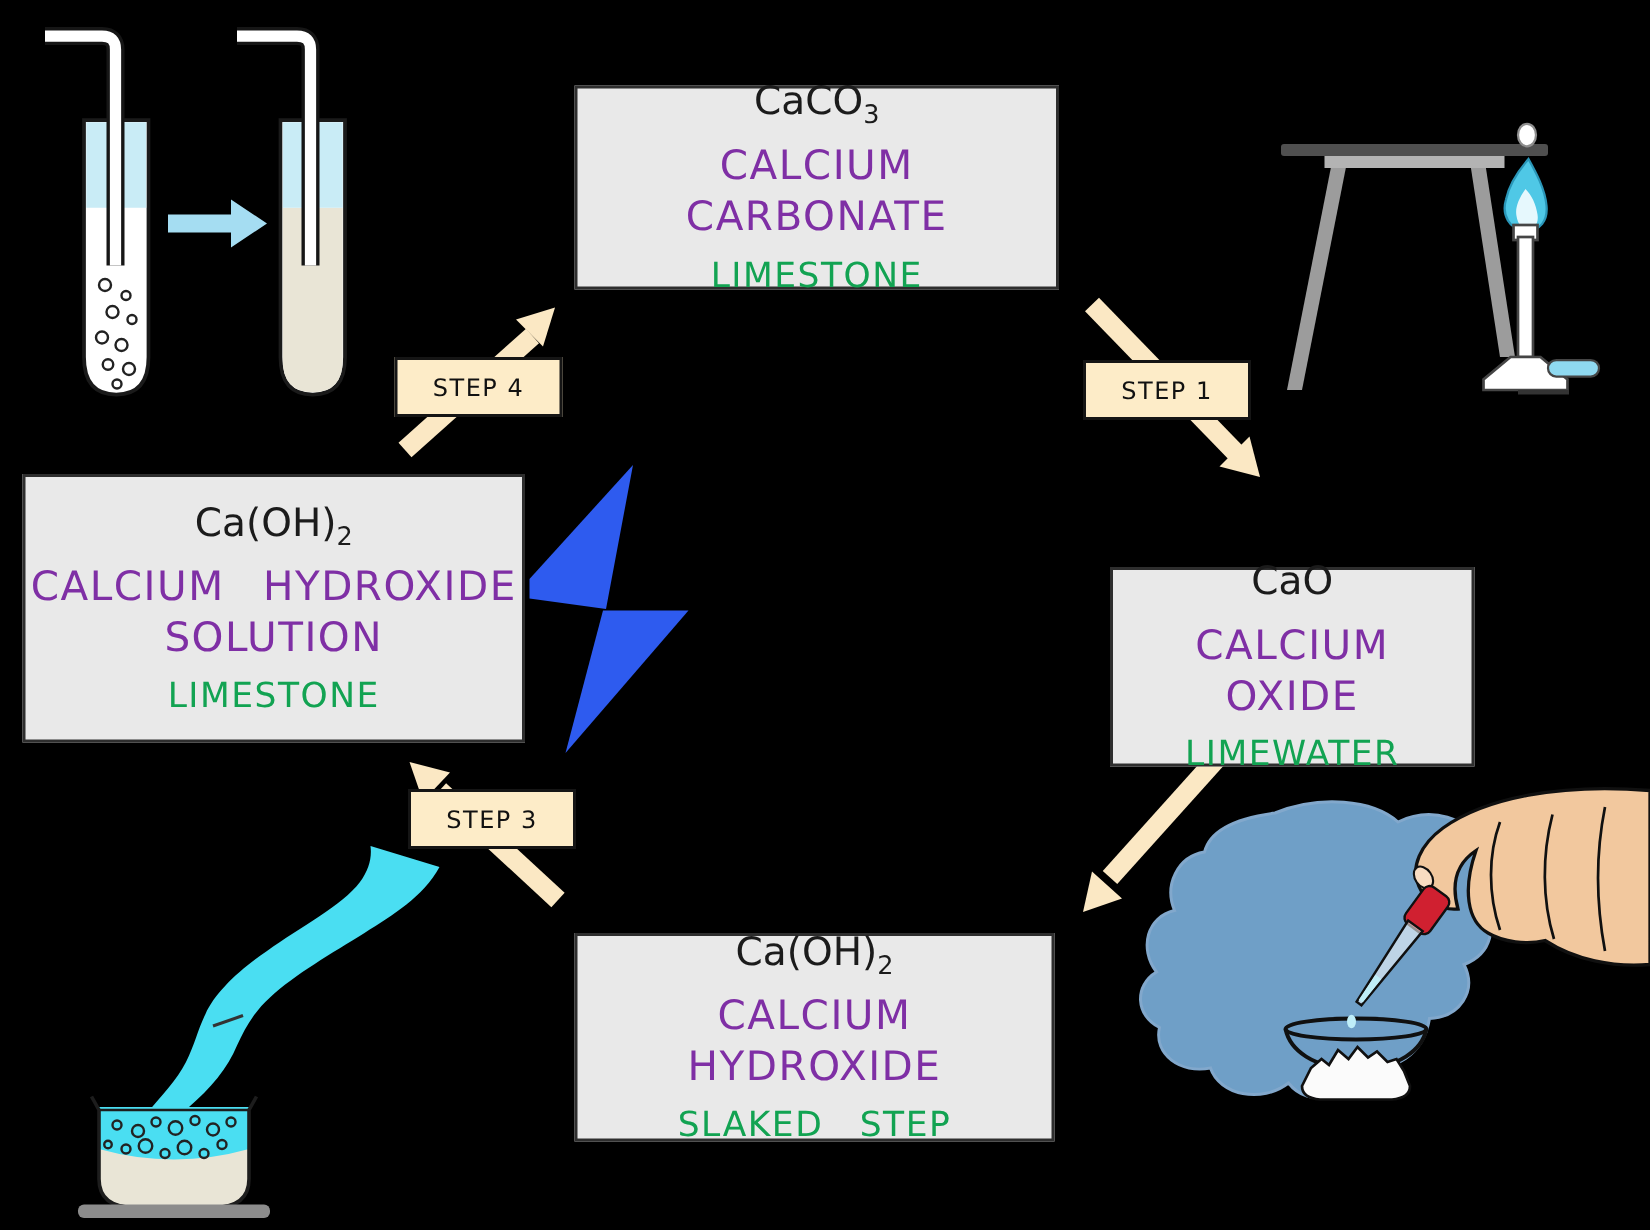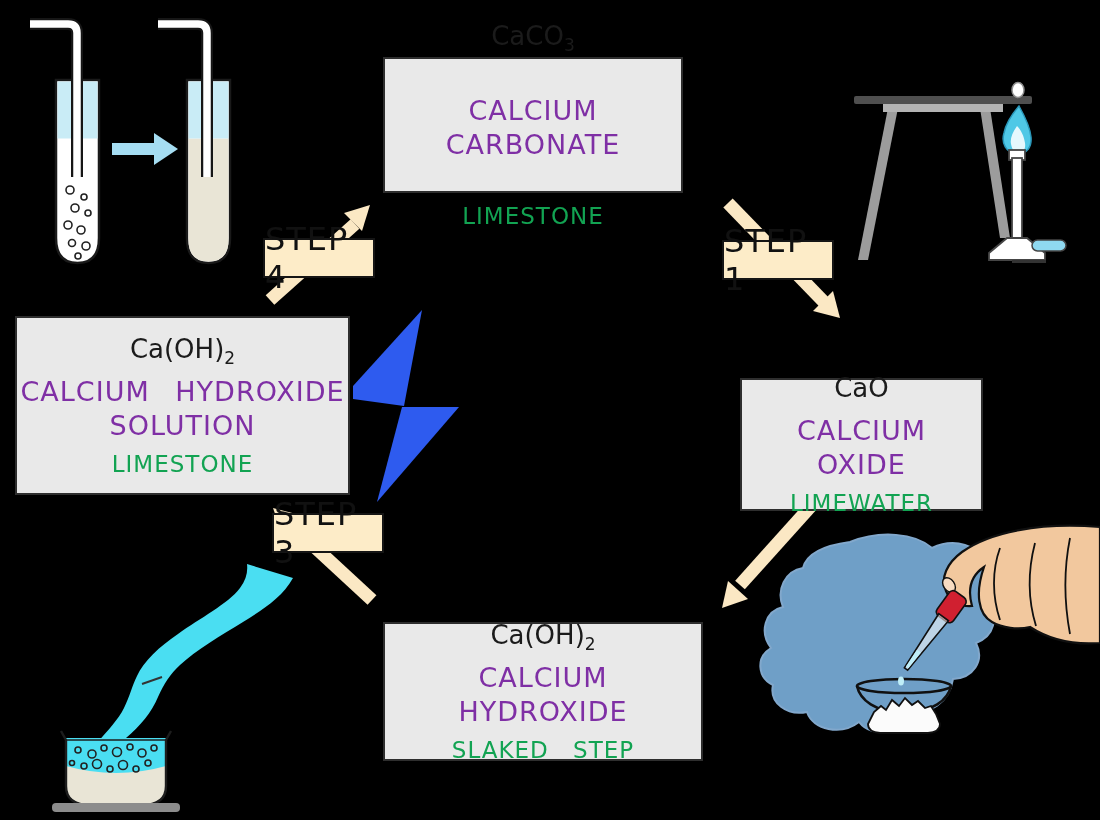--- a/index.html
+++ b/index.html
@@ -12,33 +12,33 @@
   
   .chem-box{
     position:absolute;background:var(--box-bg);border:2px solid var(--box-border);
     display:flex;flex-direction:column;align-items:center;justify-content:center;
     text-align:center;box-sizing:border-box;
   }
   .formula{color:var(--formula-ink);font-size:26px;margin-bottom:7px;}
   .formula sub{font-size:17px;}
   .chem-name{color:var(--chem-purple);font-size:27px;letter-spacing:1px;word-spacing:16px;line-height:1.25;}
   .common-name{color:var(--common-green);font-size:23px;letter-spacing:1px;word-spacing:16px;margin-top:9px;}
-  #box-limestone{left:383px;top:57px;width:300px;height:136px;gap:32px;}
+  #box-limestone{left:383px;top:57px;width:323px;height:136px;}
   #box-quicklime{left:740px;top:338px;width:243px;height:133px;margin-top:40px;}
   #box-limewater{left:15px;top:316px;width:335px;height:179px;}
   #box-slaked{left:383px;top:622px;width:320px;height:139px;}
   
   .step-label{
     position:absolute;width:112px;height:40px;background:var(--step-bg);
     border:2px solid var(--step-border);box-sizing:border-box;
     display:flex;align-items:center;justify-content:center;
-    font-size:32px;color:#111;letter-spacing:1px;
+    font-size:16px;color:#111;letter-spacing:1px;
   }
   #step1{left:722px;top:240px;} #step2{left:730px;top:527px;}
-  #step3{left:272px;top:513px;} #step4{left:263px;top:238px;}
+  #step3{left:272px;top:526px;} #step4{left:263px;top:238px;}
   
   .arw{stroke:var(--arrow);stroke-width:13;}
   .arwh{fill:var(--arrow);}
   .bolt{fill:var(--bolt-blue);}
   .tube{fill:var(--glass-white);stroke:#1a1a1a;stroke-width:2.5;}
   .band{fill:var(--pale-blue);}
   .milk{fill:var(--milky);}
   .bubble{fill:var(--glass-white);stroke:#222;stroke-width:1.6;}
   .pipe-out{fill:none;stroke:#161616;stroke-width:12;stroke-linejoin:round;}
   .pipe-in{fill:none;stroke:#fff;stroke-width:7.5;stroke-linejoin:round;}

